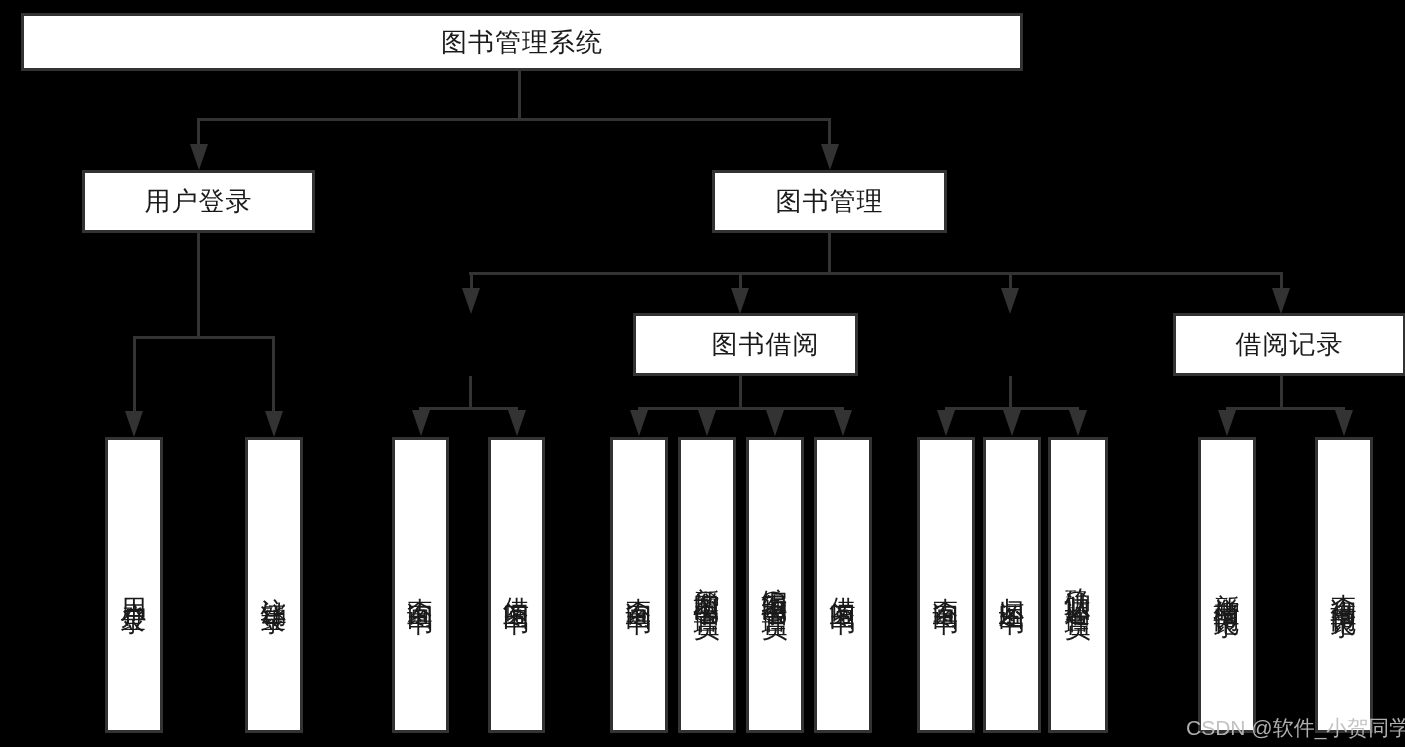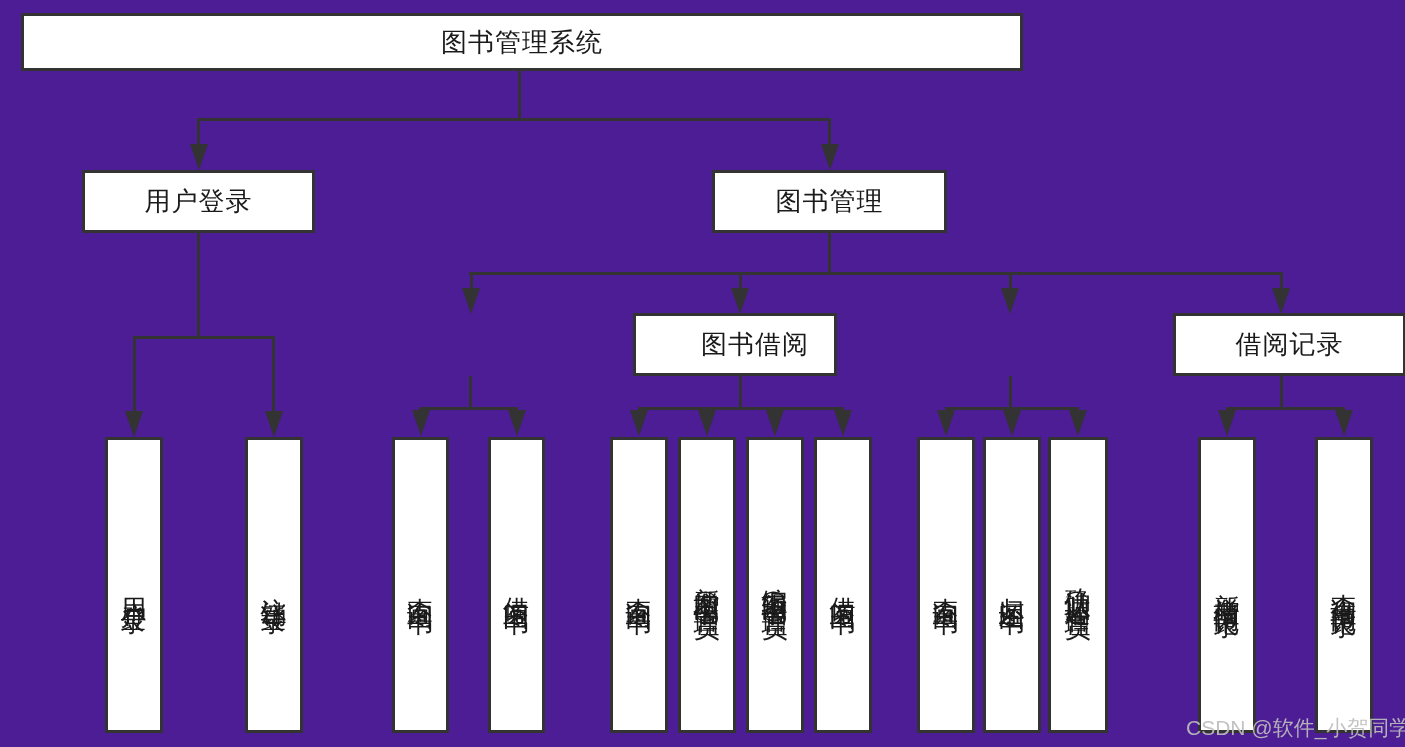--- a/index.html
+++ b/index.html
@@ -1,19 +1,19 @@
 <!DOCTYPE html>
 <html><head>
 <meta charset="utf-8">
 <style>
   html,body{margin:0;padding:0;background:#ffffff;}
   #canvas{
     position:relative;
     width:1405px;height:747px;
-    background:#4c1d95;
+    background:#000000;
     font-family:"Liberation Sans", sans-serif;
     overflow:hidden;
     text-align:center;
   }
   .hbox{
     position:absolute;
     box-sizing:border-box;
     border:3px solid #333333;
     background:#ffffff;
     display:flex;align-items:center;justify-content:center;
@@ -84,21 +84,21 @@
   <div class="hl" style="left:469px;top:272px;width:814px;"></div>
   <div class="vl" style="left:470px;top:272px;height:20px;"></div>
   <div class="arrow" style="left:462px;top:288px;"></div>
   <div class="vl" style="left:739px;top:272px;height:20px;"></div>
   <div class="arrow" style="left:731px;top:288px;"></div>
   <div class="vl" style="left:1009px;top:272px;height:20px;"></div>
   <div class="arrow" style="left:1001px;top:288px;"></div>
   <div class="vl" style="left:1280px;top:272px;height:20px;"></div>
   <div class="arrow" style="left:1272px;top:288px;"></div>
 
-  <div class="hbox" style="left:633px;top:313px;width:204px;height:63px;padding-left:40px;">
+  <div class="hbox" style="left:633px;top:313px;width:225px;height:63px;padding-left:40px;">
     <span>图书借阅</span>
   </div>
   <div class="hbox" style="left:1173px;top:313px;width:233px;height:63px;">
     <span>借阅记录</span>
   </div>
 
   <div class="vl" style="left:469px;top:376px;height:31px;"></div>
   <div class="hl" style="left:419px;top:407px;width:99px;"></div>
   <div class="arrow" style="left:412px;top:410px;"></div>
   <div class="arrow" style="left:508px;top:410px;"></div>

